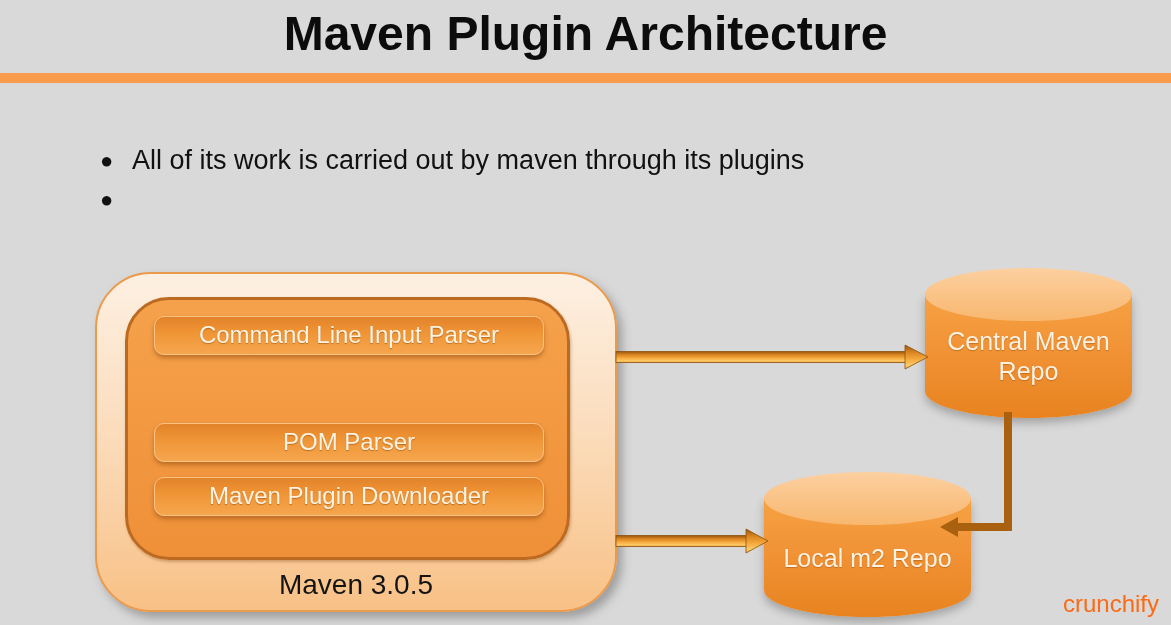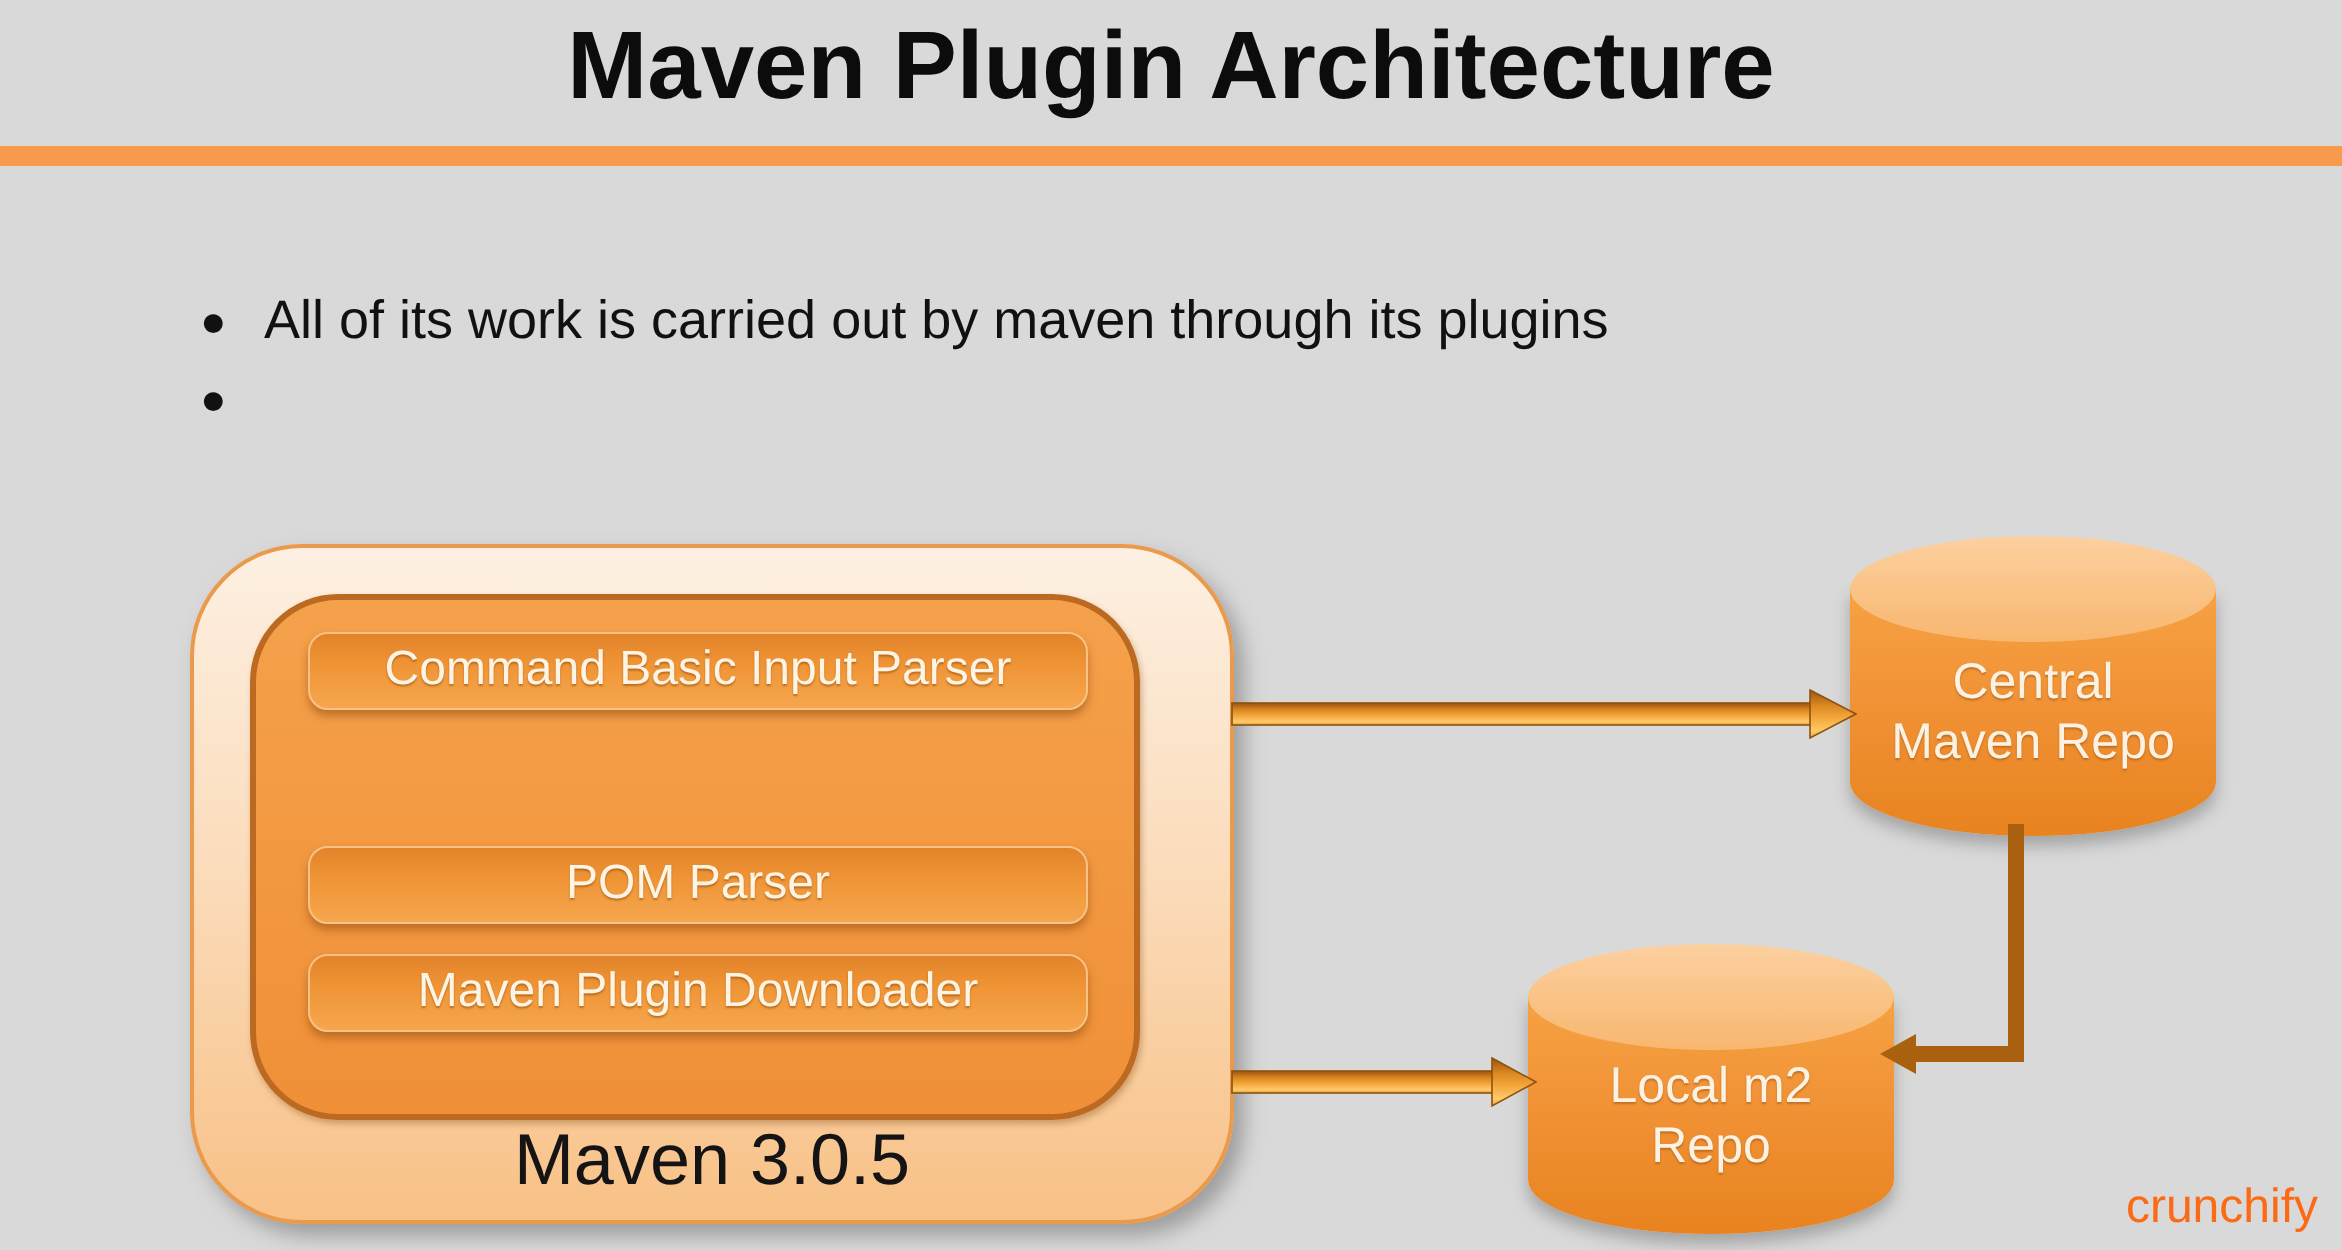--- a/index.html
+++ b/index.html
@@ -53,24 +53,24 @@
     color:#FDF4E4; font-size:24px; text-align:center; line-height:36px;
     text-shadow:0 1px 1px rgba(150,80,15,0.6);
   }
   .btn-0{ top:16px; } .btn-1{ top:69px; } .btn-2{ top:123px; } .btn-3{ top:177px;text-align:center; }
   .shell-label{
     position:absolute; bottom:3px; left:0; width:100%;
     text-align:center; font-size:28px; color:#141414;
   }
   .version-label{
     position:absolute; bottom:9px; left:0; width:100%;
-    text-align:center; font-size:36px; color:#141414;
+    text-align:center; font-size:28px; color:#141414;
   }
   
-  .cyl{ position:absolute; }
+  .cyl{ position:absolute;padding-left:24px; }
   .cyl-body{
     position:absolute; left:0; right:0; top:26px; bottom:0;
     background:linear-gradient(180deg,#F6A244 0%,#F09134 50%,#E8831F 100%);
     border-radius:0 0 50% 50% / 0 0 27px 27px;
     box-shadow:0 5px 8px rgba(100,100,100,0.45);
   }
   .cyl-top{
     position:absolute; left:0; right:0; top:0; height:53px;
     border-radius:50%;
     background:linear-gradient(180deg,#FCD0A0 0%,#F8B76F 100%);
@@ -102,21 +102,21 @@
       <span class="dot">●</span>
       <span>All of its work is carried out by maven through its plugins</span>
     </li>
     <li>
       <span class="dot">●</span>
     </li>
   </ul>
 
   <div class="outer-box">
     <div class="inner-box">
-      <div class="comp-btn btn-0">Command Basic Input Parser</div>
+      <div class="comp-btn btn-0">Command Line Input Parser</div>
       <div class="comp-btn btn-2">POM Parser</div>
       <div class="comp-btn btn-3">Maven Plugin Downloader</div>
     </div>
     <div class="version-label">Maven 3.0.5</div>
   </div>
 
   <div class="cyl cyl-central">
     <div class="cyl-body"></div>
     <div class="cyl-top"></div>
     <div class="cyl-label">Central Maven Repo</div>

